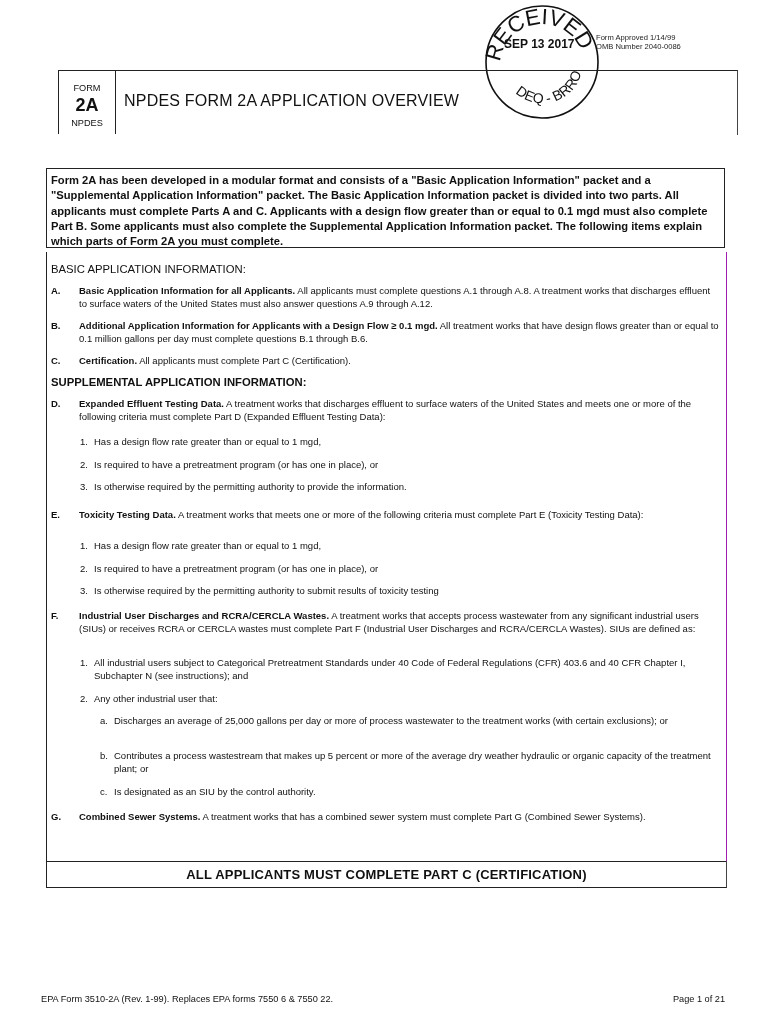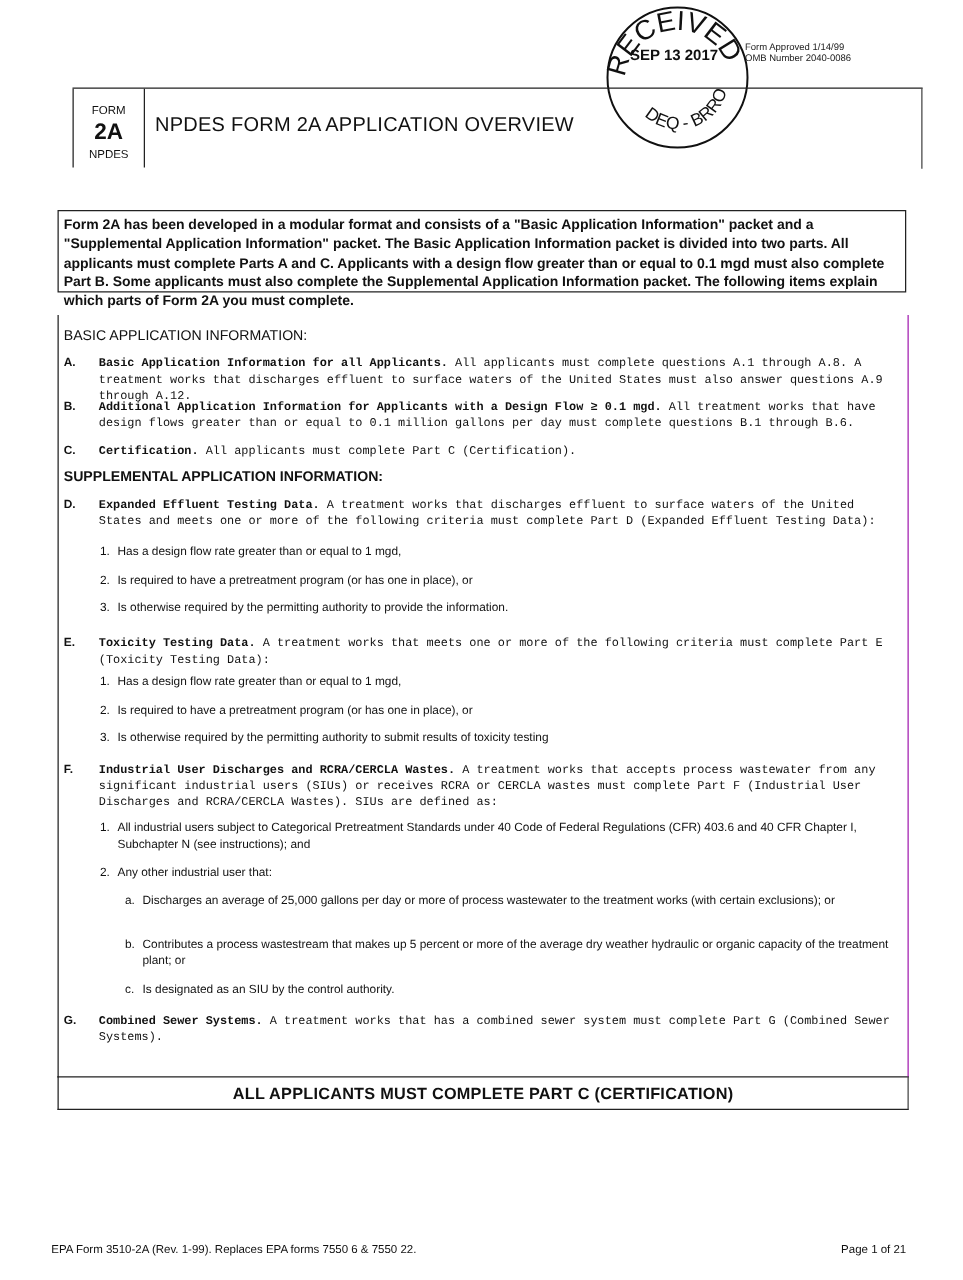--- a/index.html
+++ b/index.html
@@ -40,34 +40,34 @@
     
     .ov-header {
       position: absolute; left: 46px; top: 134px; width: 679px; height: 34px;
       border-top: 1.4px solid #222; border-left: 1px solid #222;
     }
     .ov-header-label { position: absolute; left: 5px; top: 12px; font-size: 11.3px; }
     .ov-header-bar { position: absolute; left: 208px; top: 0px; right: 0; height: 34px; background: #000; }
 
     
     .intro {
-      position: absolute; left: 46px; top: 168px; width: 679px; height: 66px;
+      position: absolute; left: 46px; top: 168px; width: 679px; height: 80px;
       border: 1px solid #222; box-sizing: border-box; padding-left: 16px;
     }
     .intro p { margin: 0; position: absolute; left: 4px; top: 4px; width: 672px; font-size: 11.2px; font-weight: bold; line-height: 15.3px; }
 
     
     .content {
       position: absolute; left: 46px; top: 252px; width: 679px; height: 609px;
       border-left: 1px solid #222; border-right: 1px solid #a21caf; border-bottom: 1.4px solid #222;
     }
     .sec-head { position: absolute; left: 4px; font-size: 11.3px; }
     .item { position: absolute; left: 4px; width: 670px; font-size: 9.5px; line-height: 13px; }
     .item .letter { position: absolute; left: 0; top: 0; font-weight: bold; }
-    .item .body { position: absolute; left: 28px; top: 0; width: 640px; font-family: Liberation Mono, monospace; }
+    .item .body { position: absolute; left: 28px; top: 0; width: 640px; }
     .item .body b { font-weight: bold; }
     .sub { position: absolute; font-size: 9.5px; line-height: 13px; }
     .sub .num { position: absolute; left: 0; top: 0; }
     .sub .txt { position: absolute; left: 14px; top: 0; }
 
     
     .banner {
       position: absolute; left: 46px; top: 861px; width: 679px; height: 26px;
       border-left: 1px solid #222; border-right: 1px solid #444; border-bottom: 1px solid #222;
       text-align: center;

